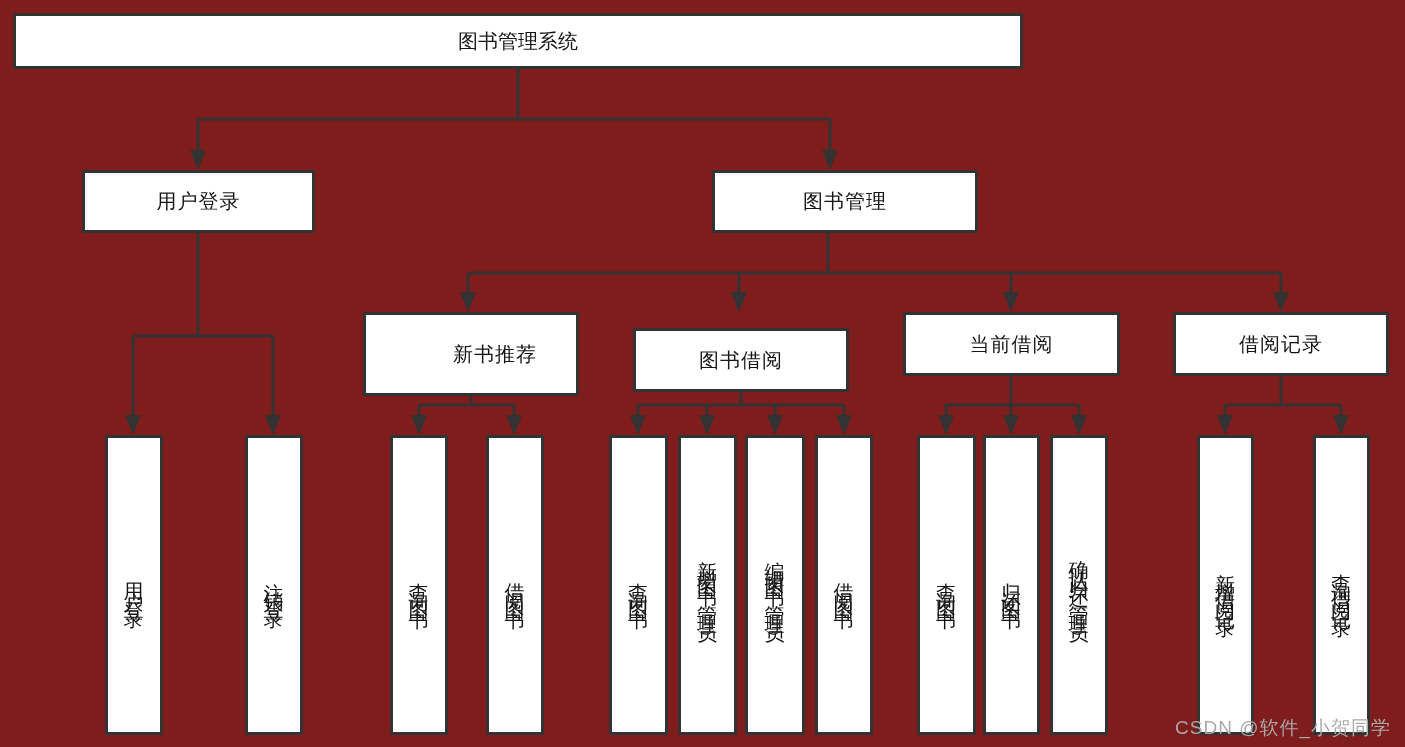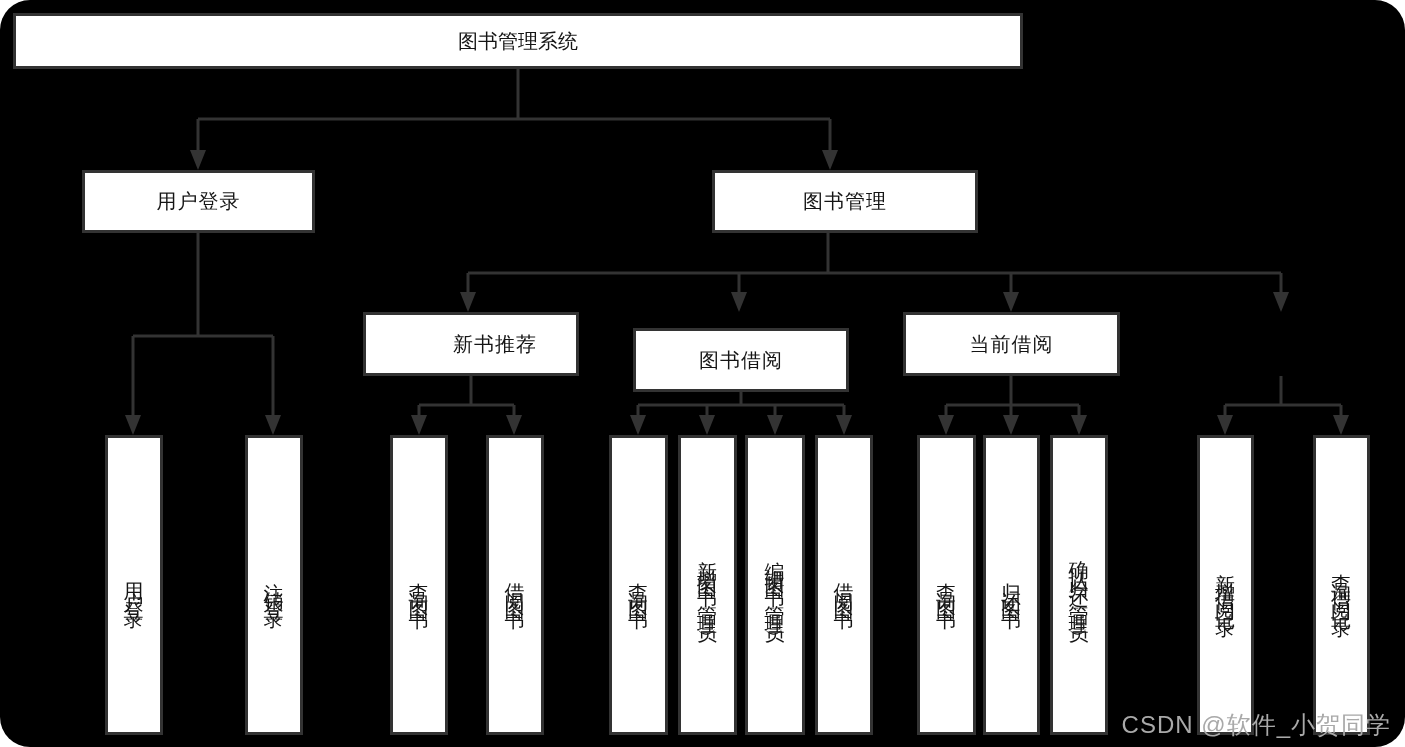--- a/index.html
+++ b/index.html
@@ -5,23 +5,22 @@
   html, body {
     margin: 0;
     padding: 0;
     background: #ffffff;
     font-family: "Liberation Sans", "DejaVu Sans", sans-serif;
   }
   .canvas {
     position: relative;
     width: 1405px;
     height: 747px;
-    background: #000000;
+    background: #7f1d1d;
     overflow: hidden;
-    border-radius: 30px;
   }
   svg.connectors {
     position: absolute;
     left: 0; top: 0;
     width: 1405px; height: 747px;
   }
   .node {
     position: absolute;
     box-sizing: border-box;
     border: 3px solid #333333;
@@ -39,21 +38,21 @@
     text-orientation: mixed;
     font-size: 20px;
     letter-spacing: 9px;
     line-height: 1;
     color: #151515;
   }
   .watermark {
     position: absolute;
     right: 14px;
     bottom: 6px;
-    font-size: 24px;
+    font-size: 19px;
     color: #a9a9a9;
     letter-spacing: 1px;
     white-space: nowrap;
     z-index: 5;
   }
 </style>
 </head>
 <body>
 
 <div class="canvas">
@@ -109,28 +108,31 @@
     <span>图书管理系统</span>
   </div>
 
   <div class="node hnode" style="left:82px; top:170px; width:233px; height:63px;">
     <span>用户登录</span>
   </div>
   <div class="node hnode" style="left:712px; top:170px; width:266px; height:63px;">
     <span>图书管理</span>
   </div>
 
-  <div class="node hnode" style="left:363px; top:312px; width:216px; height:64px;padding-left:48px;">
+  <div class="node hnode" style="left:363px; top:312px; width:216px; height:84px;padding-left:48px;">
     <span>新书推荐</span>
   </div>
   <div class="node hnode" style="left:633px; top:328px; width:216px; height:64px;">
     <span>图书借阅</span>
   </div>
   <div class="node hnode" style="left:903px; top:312px; width:217px; height:64px;justify-content:center;">
     <span>当前借阅</span>
+  </div>
+  <div class="node hnode" style="left:1173px; top:312px; width:216px; height:64px;">
+    <span>借阅记录</span>
   </div>
 
   <div class="node leaf" style="left:105px; top:435px; width:58px; height:300px;">
     <span>用户登录</span>
   </div>
   <div class="node leaf" style="left:245px; top:435px; width:58px; height:300px;">
     <span>注销登录</span>
   </div>
 
   <div class="node leaf" style="left:390px; top:435px; width:58px; height:300px;">

